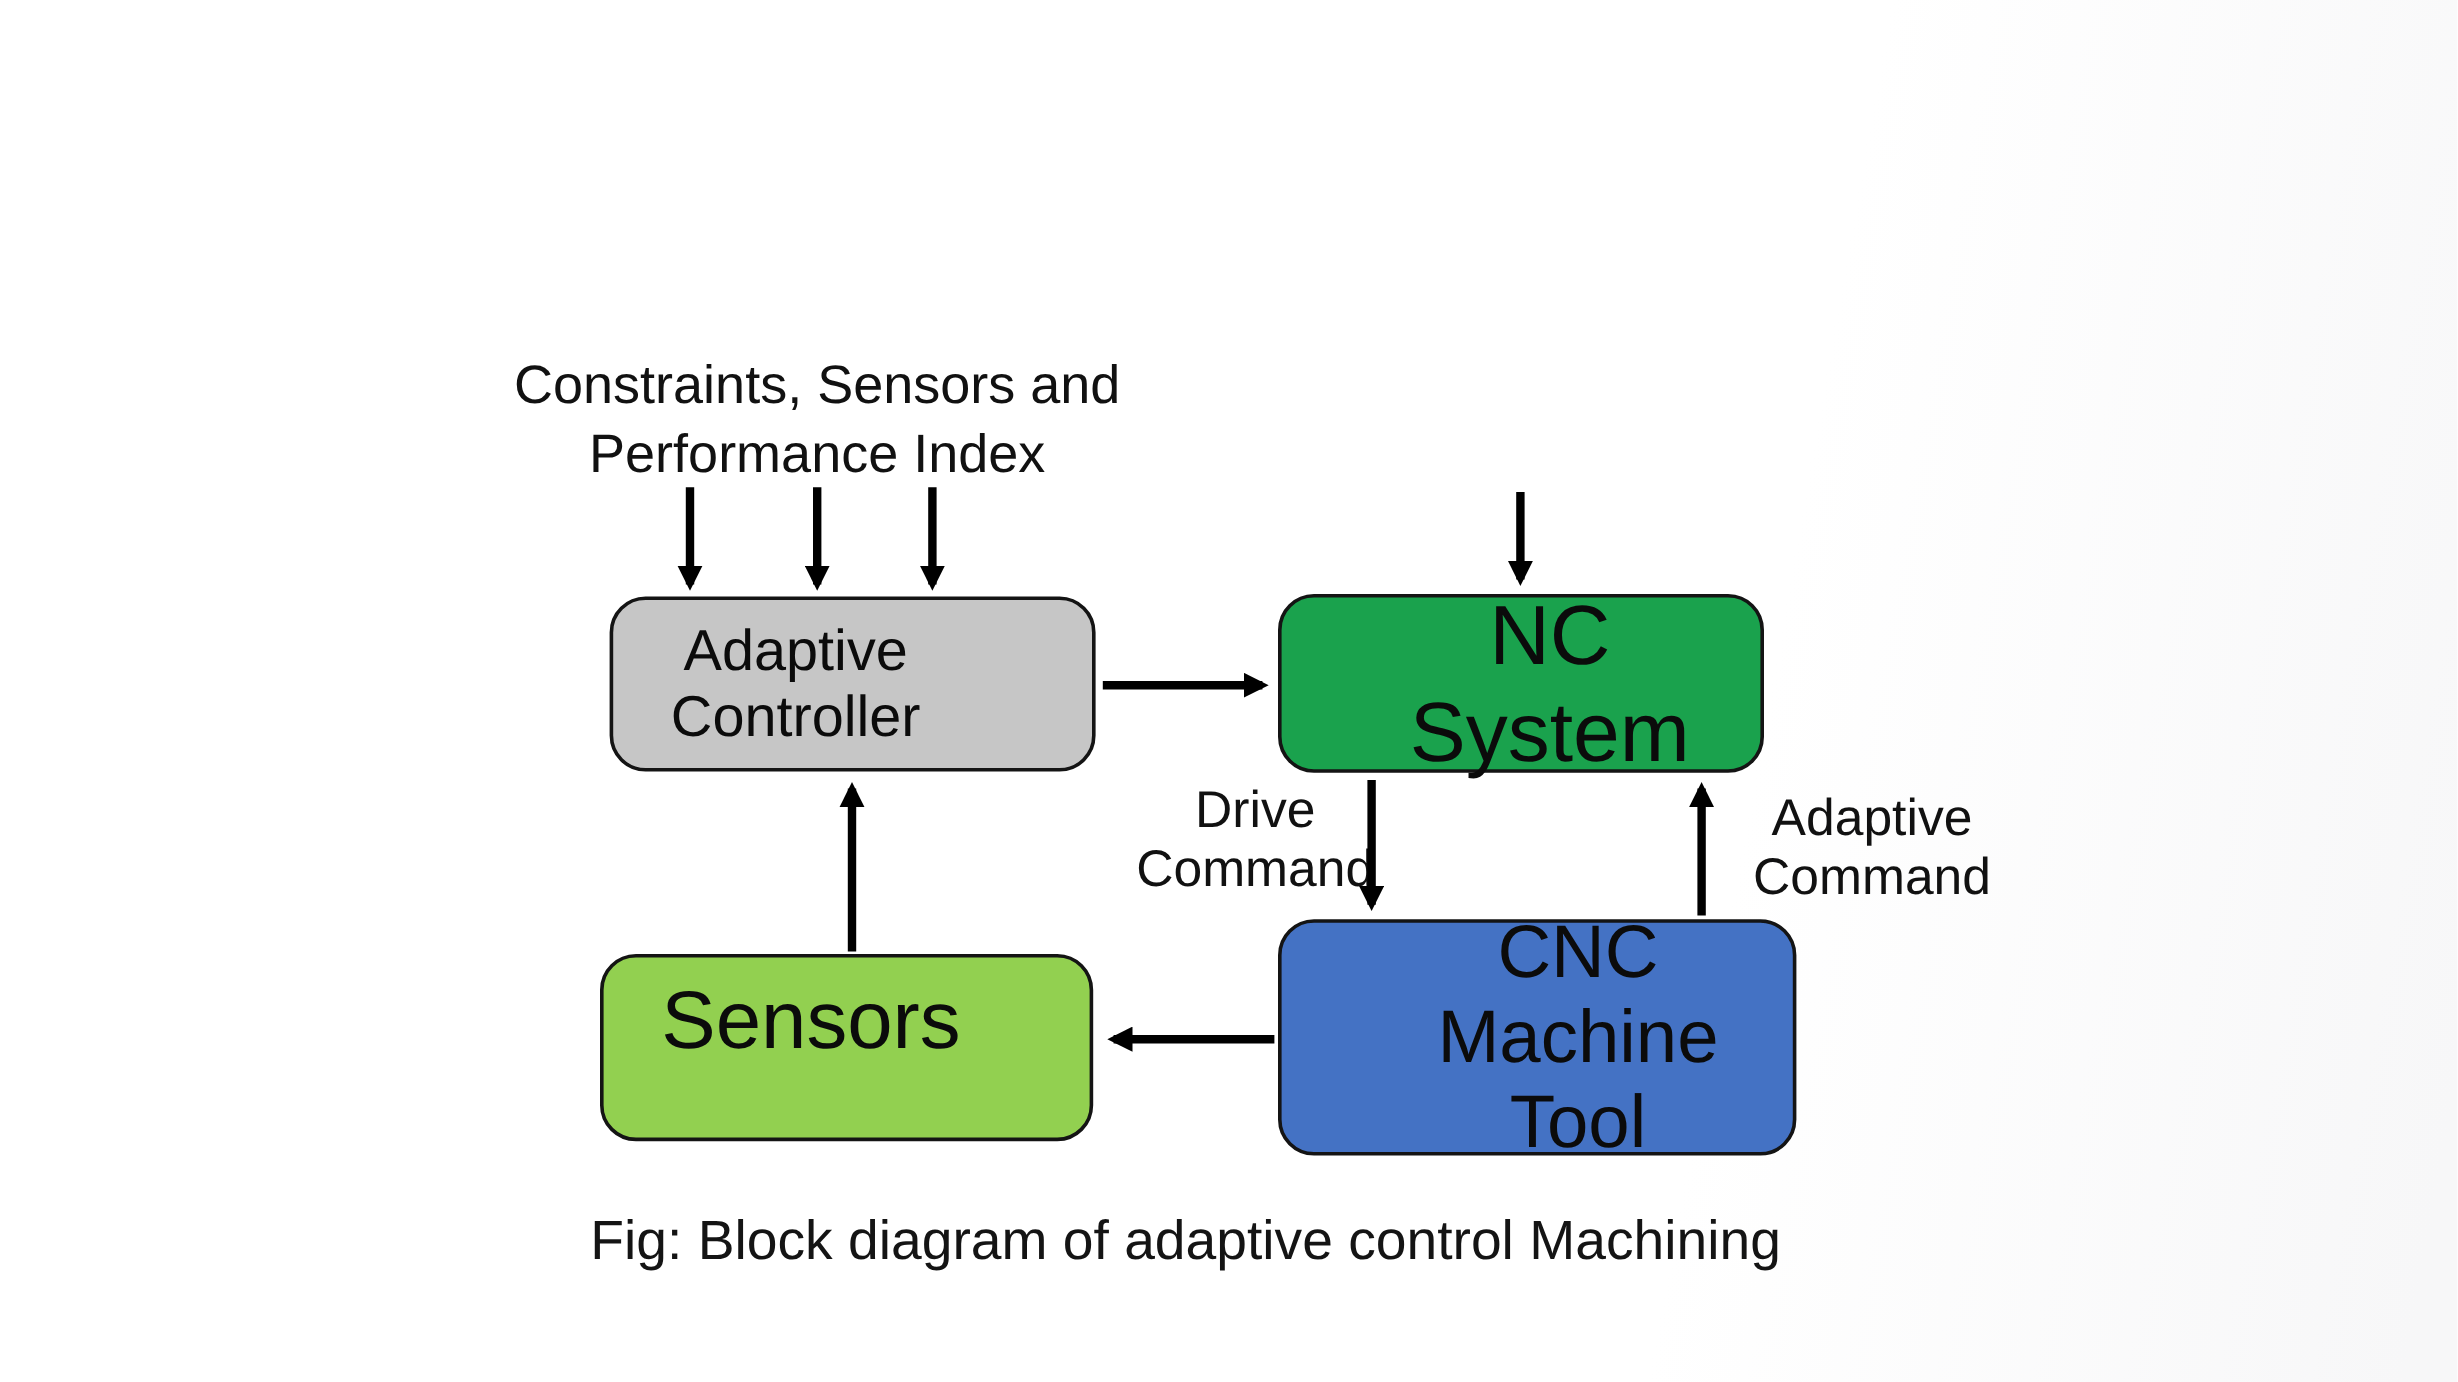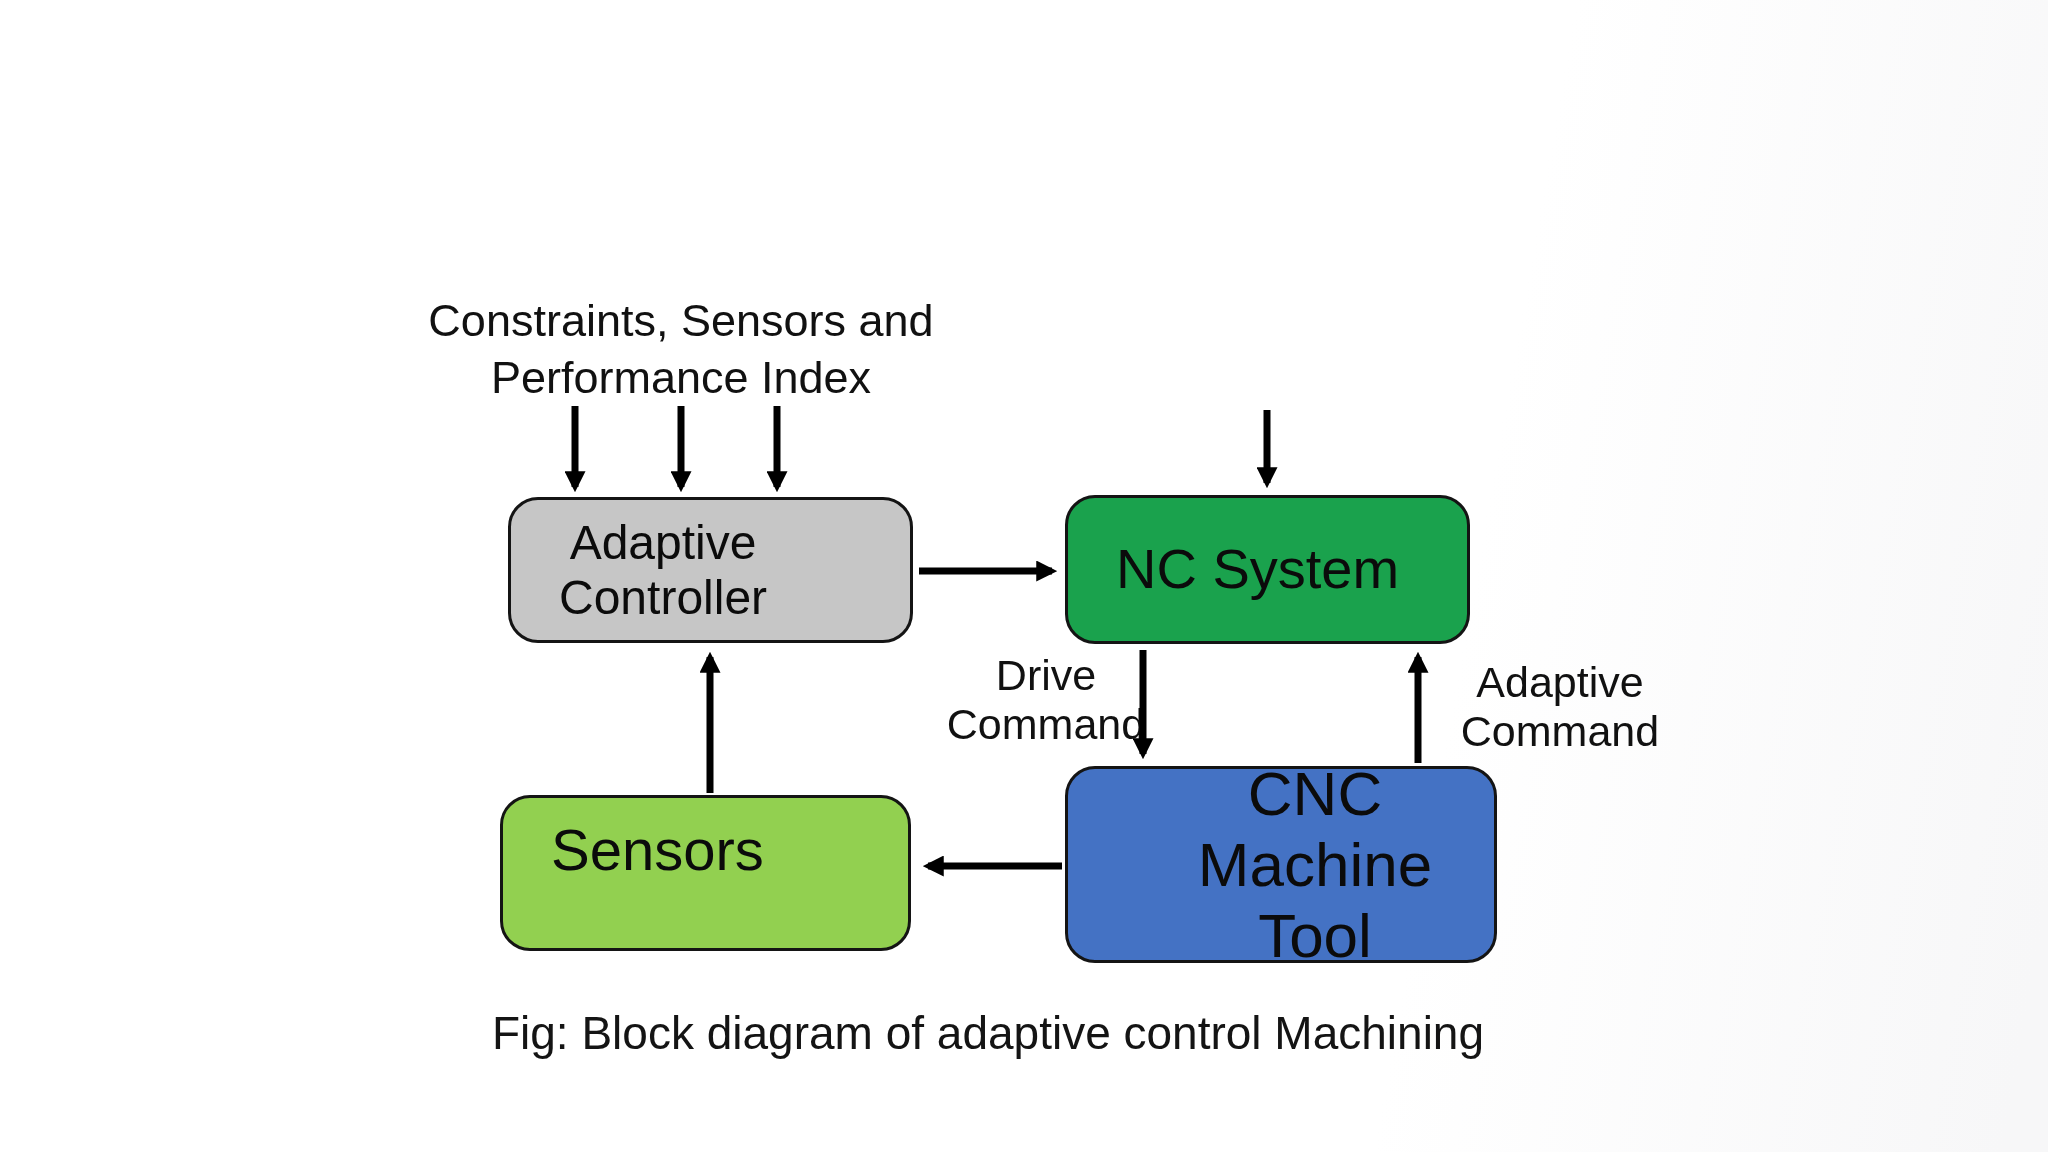--- a/index.html
+++ b/index.html
@@ -32,25 +32,25 @@
     box-sizing:border-box;
     padding-left:48px;
   }
   .block-label{
     white-space:pre-line;text-align:center;color:#0b0b0b;
     line-height:1.15;
   }
   .adaptive{left:508px;top:497px;width:405px;height:146px;}
   .adaptive .block-label{font-size:48px;}
   .nc{left:1065px;top:495px;width:405px;height:149px;}
-  .nc .block-label{font-size:56px;}
+  .nc .block-label{font-size:70px;}
   .cnc{left:1065px;top:766px;width:432px;height:197px;}
   .cnc .block-label{font-size:62px;margin-left:20px;}
   .sensors{left:500px;top:795px;width:411px;height:156px;}
-  .sensors .block-label{font-size:58px;margin-bottom:46px;}
+  .sensors .block-label{font-size:68px;margin-bottom:46px;}
   svg.connectors{position:absolute;left:0;top:0;pointer-events:none;}
   svg.connectors line{stroke:#000;stroke-width:7;}
   svg.connectors .head{fill:#000;}
 </style>
 </head>
 <body>
 
 <div class="slide">
 
 

